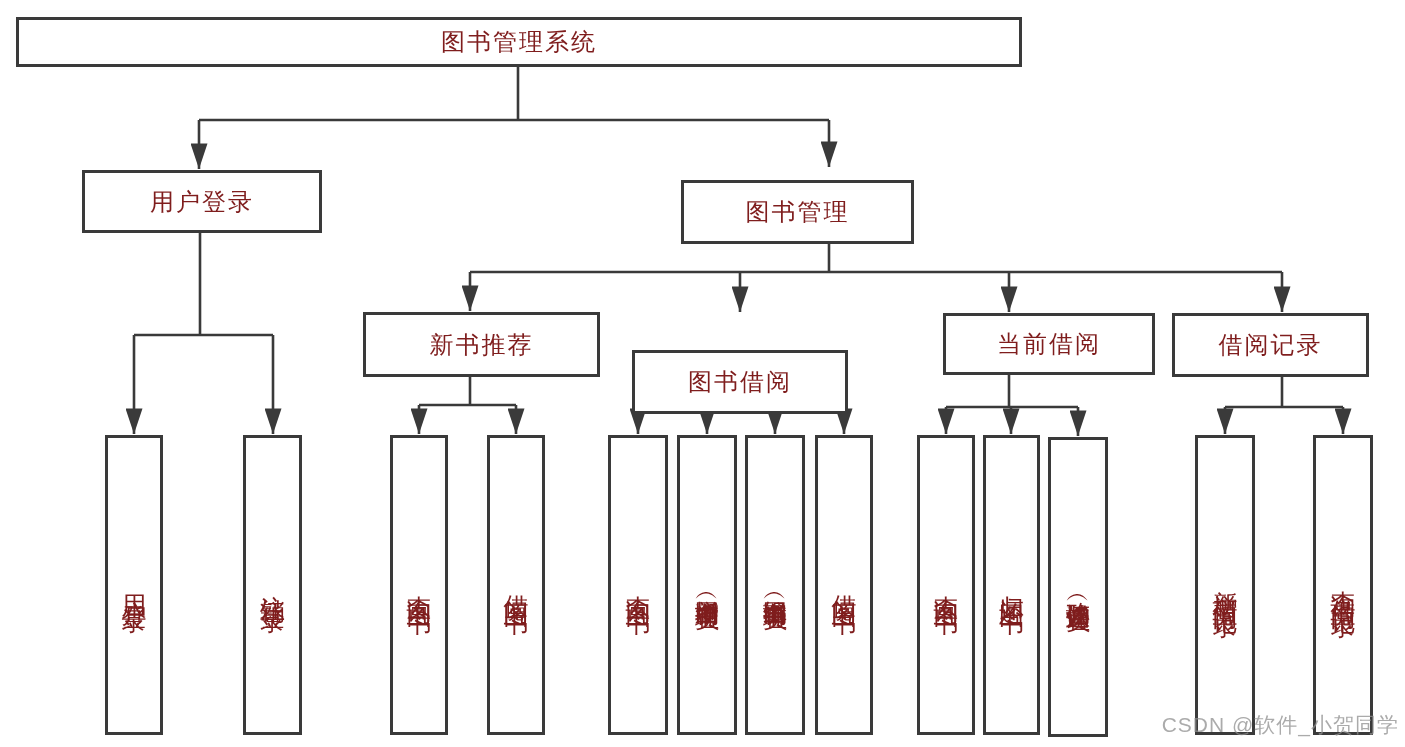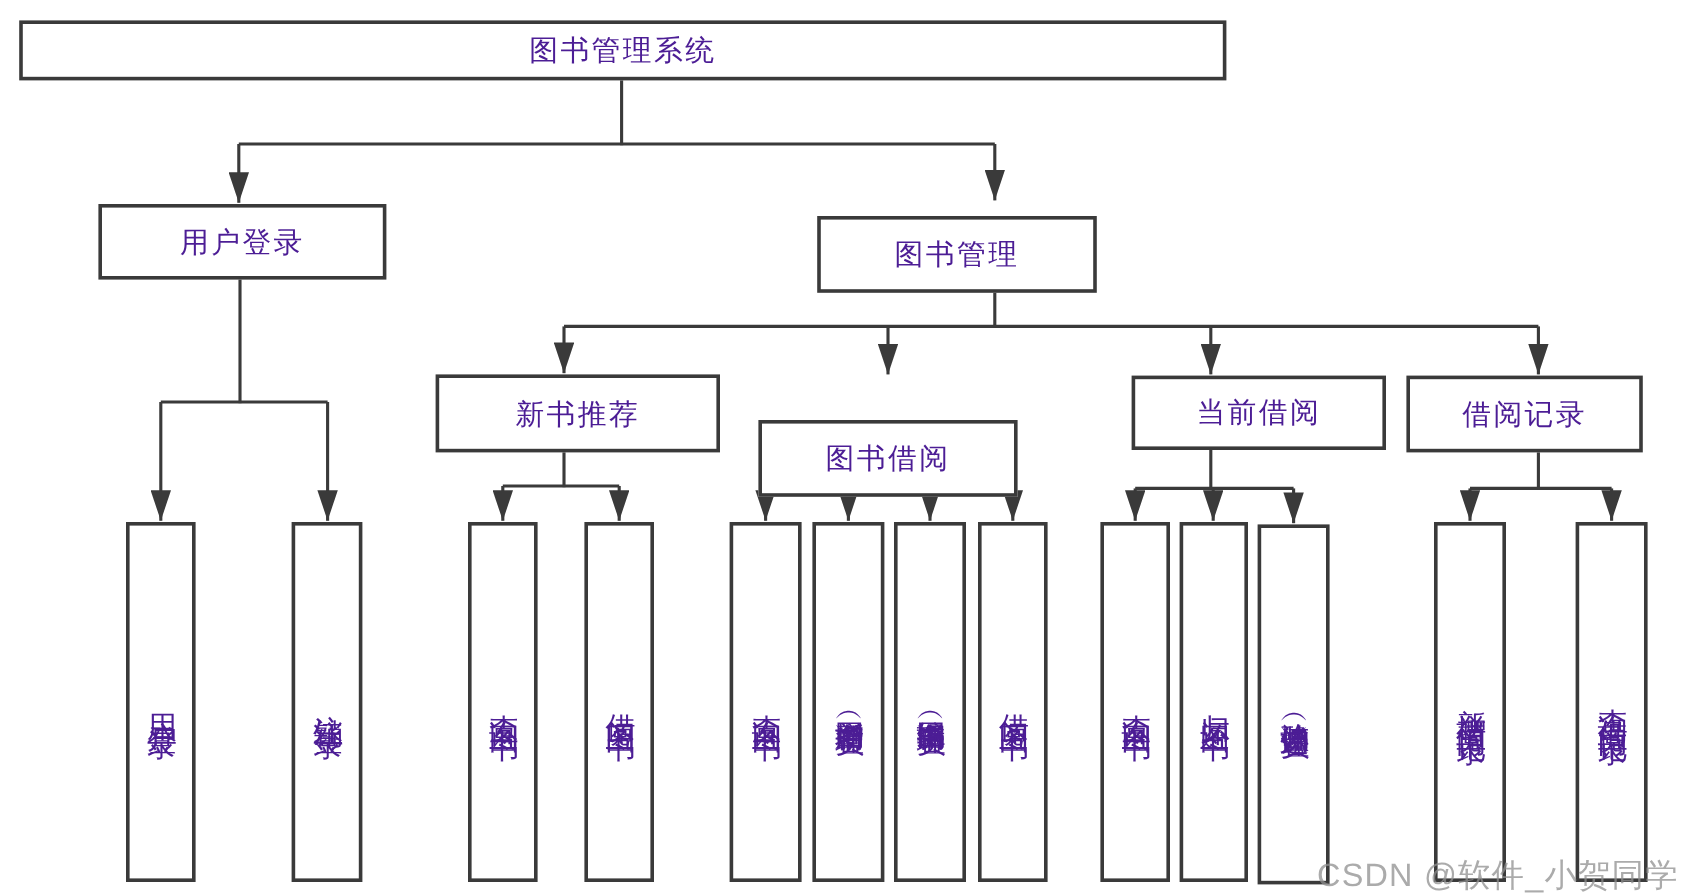--- a/index.html
+++ b/index.html
@@ -10,21 +10,21 @@
     font-family:"Liberation Sans","DejaVu Sans",sans-serif;
     overflow:hidden;
   }
   #wires{position:absolute;left:0;top:0;width:1405px;height:747px;}
   .box{
     position:absolute;
     box-sizing:border-box;
     background:#ffffff;
     border:3px solid #3a3a3a;
     display:flex;align-items:center;justify-content:center;
-    color:#4c1d95;
+    color:#7f1d1d;
     font-size:24px;
     letter-spacing:2px;
     z-index:2;
   }
   .vbox{
     writing-mode:vertical-rl;
     text-orientation:mixed;
     font-size:25px;
     letter-spacing:5px;
     line-height:1;
@@ -47,21 +47,21 @@
   .n-l7 {left:745px; top:435px; width:60px; height:300px;}
   .n-l8 {left:815px; top:435px; width:58px; height:300px;}
   .n-l9 {left:917px; top:435px; width:58px; height:300px;}
   .n-l10{left:983px; top:435px; width:57px; height:300px;}
   .n-l11{left:1048px;top:437px; width:60px; height:300px;}
   .n-l12{left:1195px;top:435px; width:60px; height:300px;}
   .n-l13{left:1313px;top:435px; width:60px; height:300px;}
   #watermark{
     position:absolute;
     right:6px;top:711px;
-    font-size:27px;
+    font-size:21px;
     color:#8f8f8f;
     opacity:0.75;
     letter-spacing:1px;
     z-index:5;
     white-space:nowrap;
     margin-left:20px;
   }
 </style>
 </head>
 <body>

